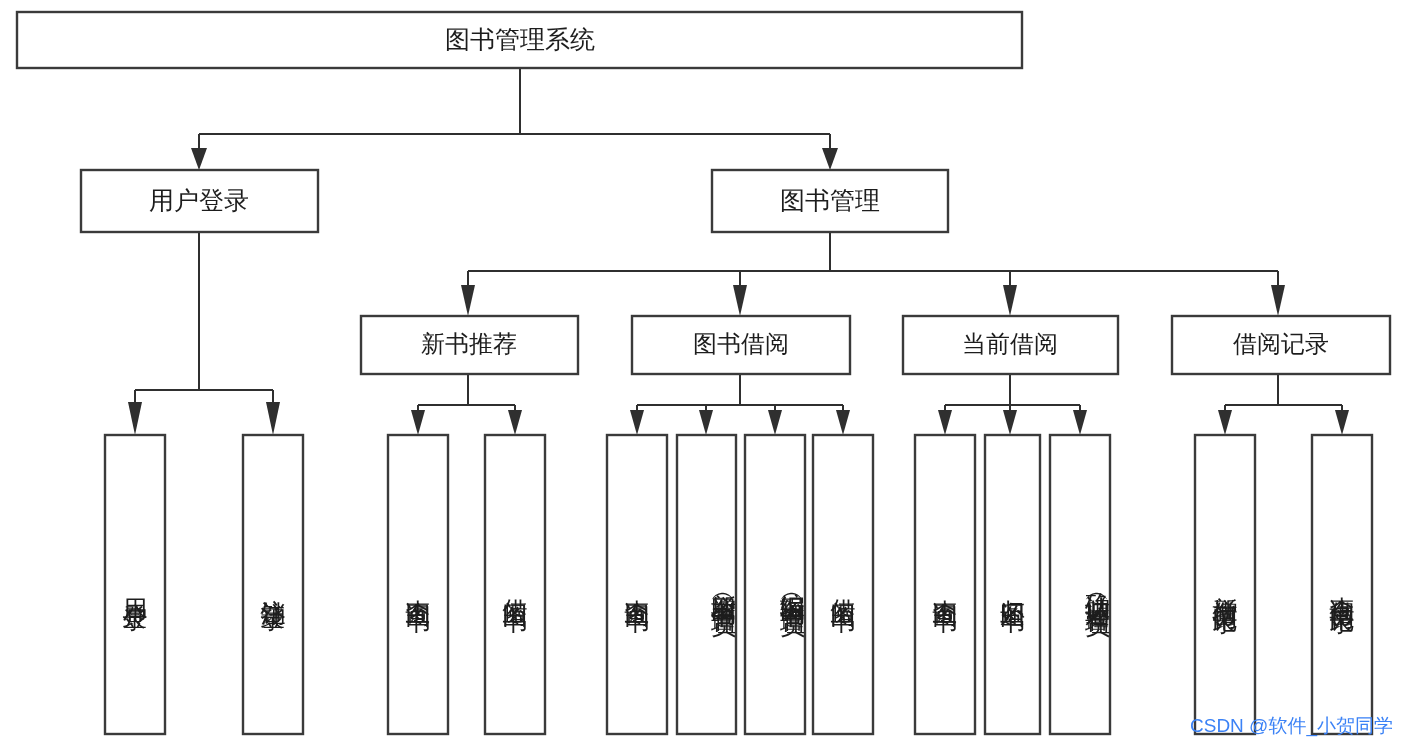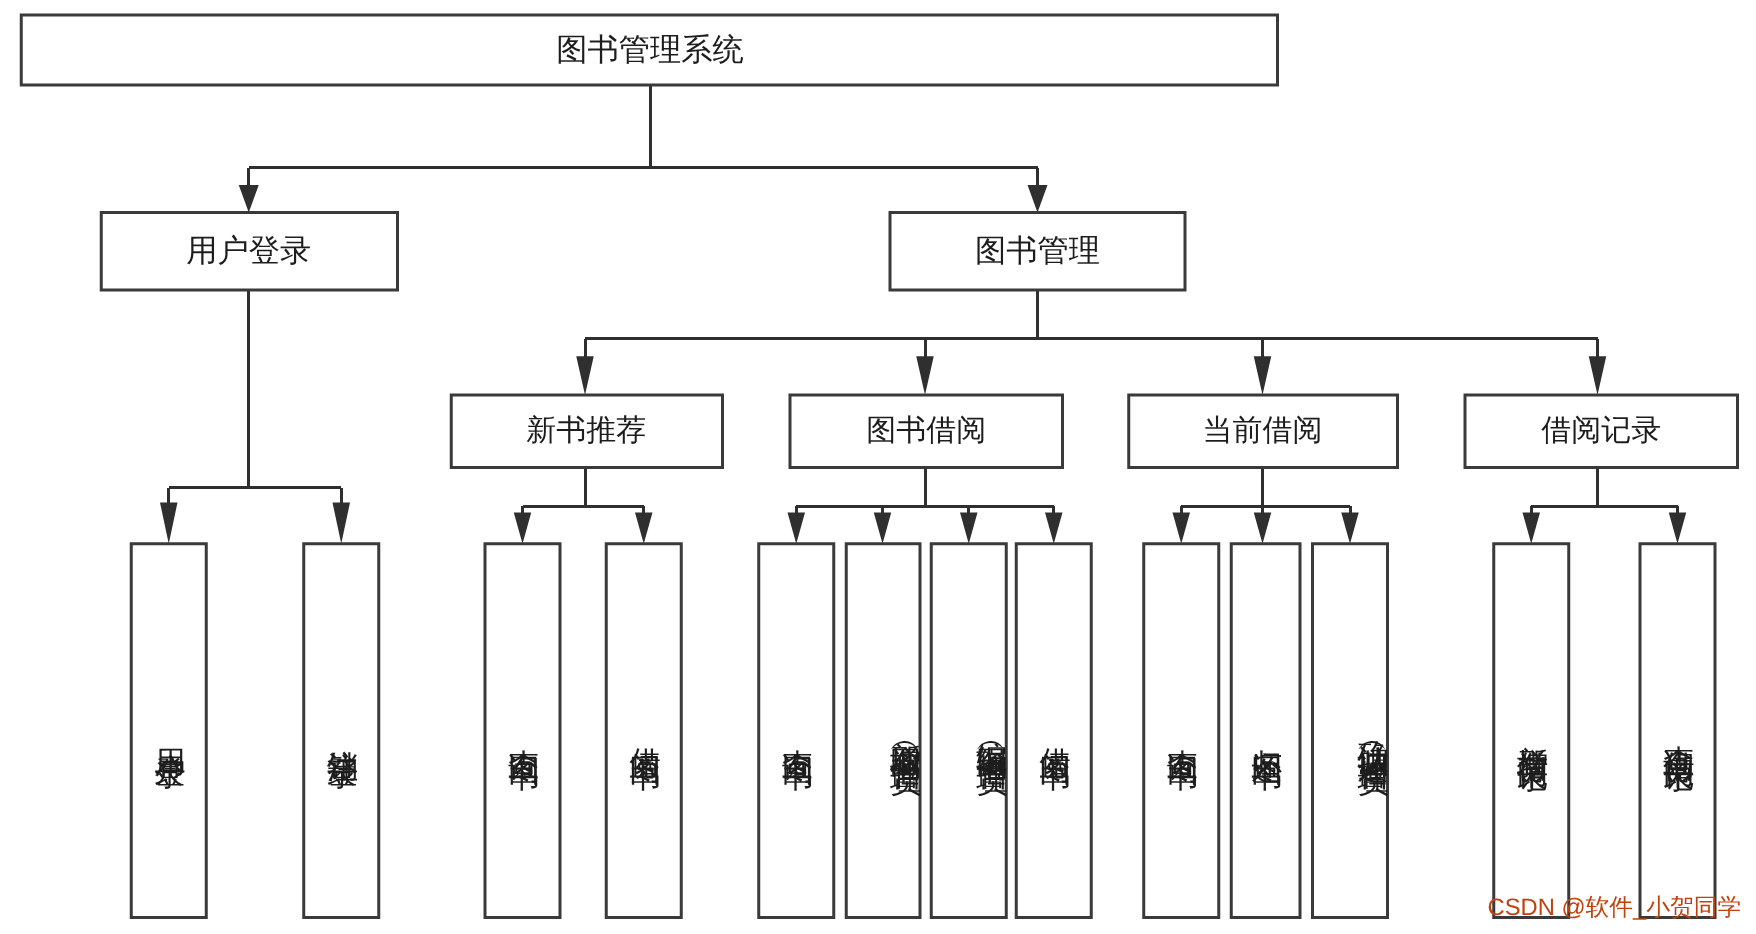--- a/index.html
+++ b/index.html
@@ -60,21 +60,21 @@
     align-items: center;
     justify-content: center;
     text-align: center;
     white-space: nowrap;
     pointer-events: none;
   }
   .watermark {
     position: absolute;
     font-family: "Liberation Sans", "DejaVu Sans", sans-serif;
     font-size: 19px;
-    color: #c2410c;
+    color: #3b82f6;
     white-space: nowrap;
   }
 </style>
 </head>
 <body>
 
 <div id="diagram-root">
 
   <svg id="tree-svg" viewBox="0 0 1405 747">
 

